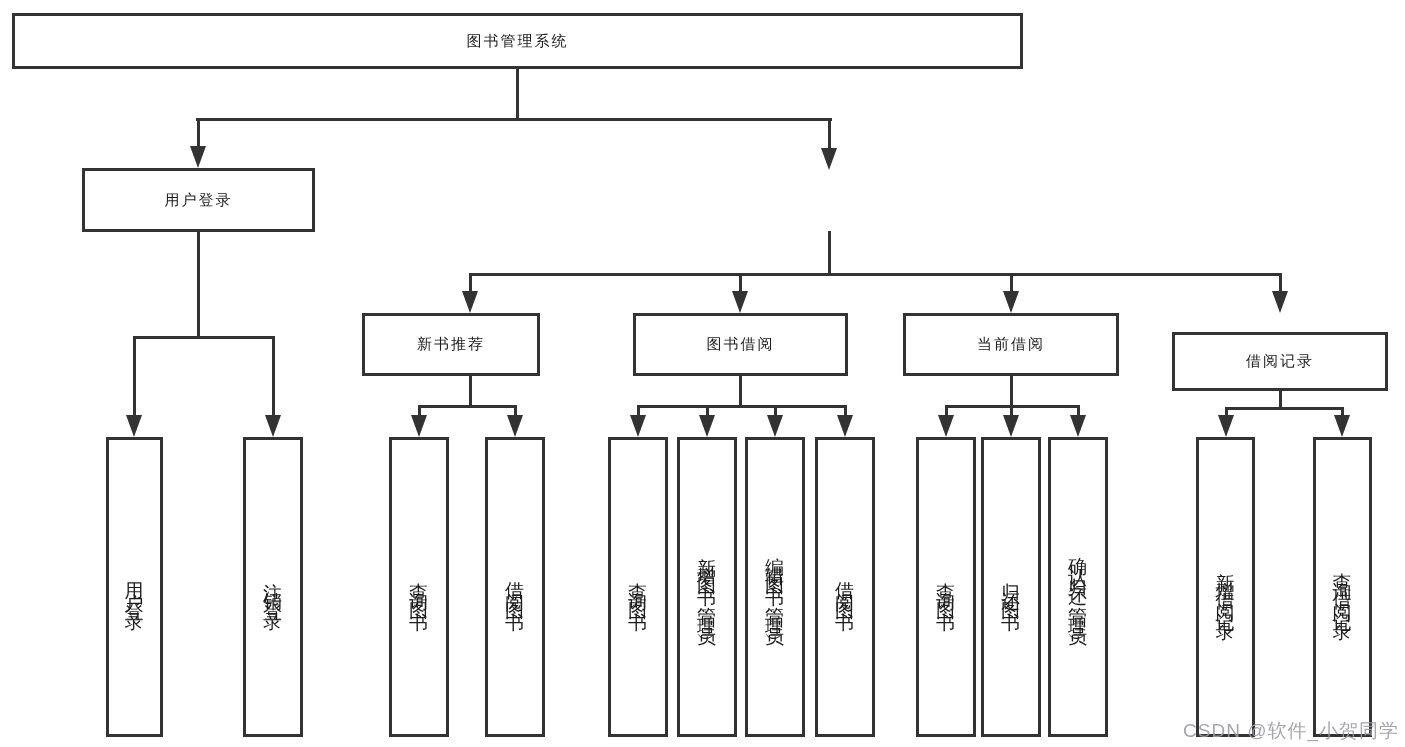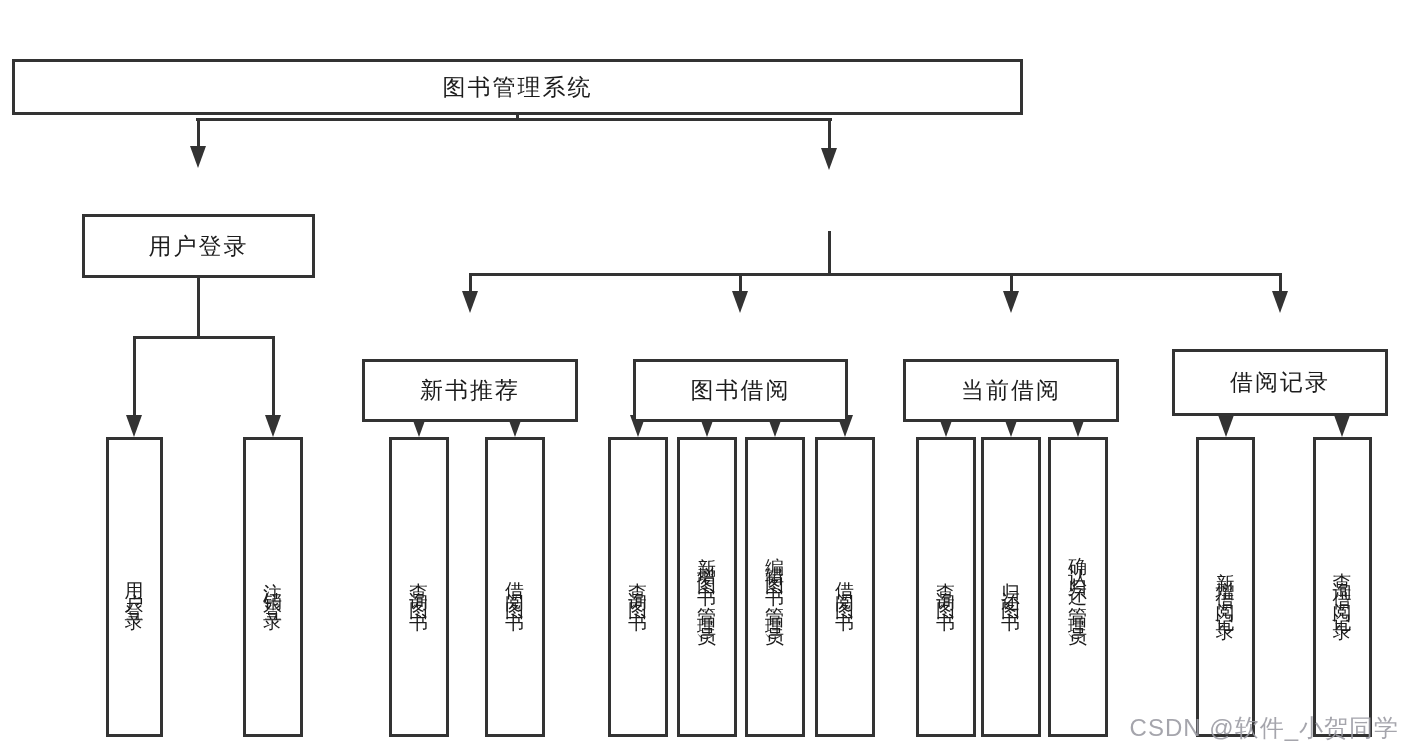--- a/index.html
+++ b/index.html
@@ -19,40 +19,39 @@
     position: absolute; width: 0; height: 0;
     border-left: 8px solid transparent;
     border-right: 8px solid transparent;
     border-top: 22px solid #333333;
   }
   
   .hbox {
     position: absolute; box-sizing: border-box;
     border: 3px solid #333333; background: #ffffff;
     display: flex; align-items: center; justify-content: center;
-    font-size: 23px; letter-spacing: 2px; color: #1c1c1c;
+    font-size: 15px; letter-spacing: 2px; color: #1c1c1c;
     z-index: 2;
-    margin-top: 46px;
   }
   
   .leaf {
     position: absolute; top: 437px; height: 300px; box-sizing: border-box;
     border: 3px solid #333333; background: #ffffff;
     display: flex; align-items: center; justify-content: center;
     z-index: 2;
   }
   .leaf .vtext {
     writing-mode: vertical-rl;
     text-orientation: mixed;
     font-size: 19px; letter-spacing: 10px; color: #1c1c1c;
     white-space: nowrap; line-height: 1;
   }
   .watermark {
     position: absolute; right: 6px; bottom: 3px;
-    font-size: 24px; color: #9c9ca4; letter-spacing: 1px;
+    font-size: 19px; color: #9c9ca4; letter-spacing: 1px;
     z-index: 6; opacity: 0.9; margin-top: 8px;
   }
 </style>
 </head>
 <body>
 
 <div id="canvas">
 
   <div class="hbox" style="left:12px; top:13px; width:1011px; height:56px;">
     <span>图书管理系统</span>
@@ -80,30 +79,30 @@
   <div class="hl" style="left:469px; top:273px; width:813px;"></div>
   <div class="vl" style="left:469px; top:273px; height:22px;"></div>
   <div class="ah" style="left:462px; top:291px;"></div>
   <div class="vl" style="left:739px; top:273px; height:22px;"></div>
   <div class="ah" style="left:732px; top:291px;"></div>
   <div class="vl" style="left:1010px; top:273px; height:22px;"></div>
   <div class="ah" style="left:1003px; top:291px;"></div>
   <div class="vl" style="left:1279px; top:273px; height:22px;"></div>
   <div class="ah" style="left:1272px; top:291px;"></div>
 
-  <div class="hbox" style="left:362px; top:313px; width:216px; height:63px;">
+  <div class="hbox" style="left:362px; top:313px; width:178px; height:63px;">
     <span>新书推荐</span>
   </div>
   <div class="hbox" style="left:903px; top:313px; width:216px; height:63px;">
     <span>当前借阅</span>
   </div>
   <div class="hbox" style="left:633px; top:313px; width:215px; height:63px;">
     <span>图书借阅</span>
   </div>
-  <div class="hbox" style="left:1172px; top:303px; width:216px; height:67px;">
+  <div class="hbox" style="left:1172px; top:332px; width:216px; height:59px;">
     <span>借阅记录</span>
   </div>
 
   <div class="vl" style="left:469px; top:374px; height:34px;"></div>
   <div class="hl" style="left:418px; top:405px; width:99px;"></div>
   <div class="vl" style="left:418px; top:405px; height:14px;"></div>
   <div class="ah" style="left:411px; top:415px;"></div>
   <div class="vl" style="left:514px; top:405px; height:14px;"></div>
   <div class="ah" style="left:507px; top:415px;"></div>
 

